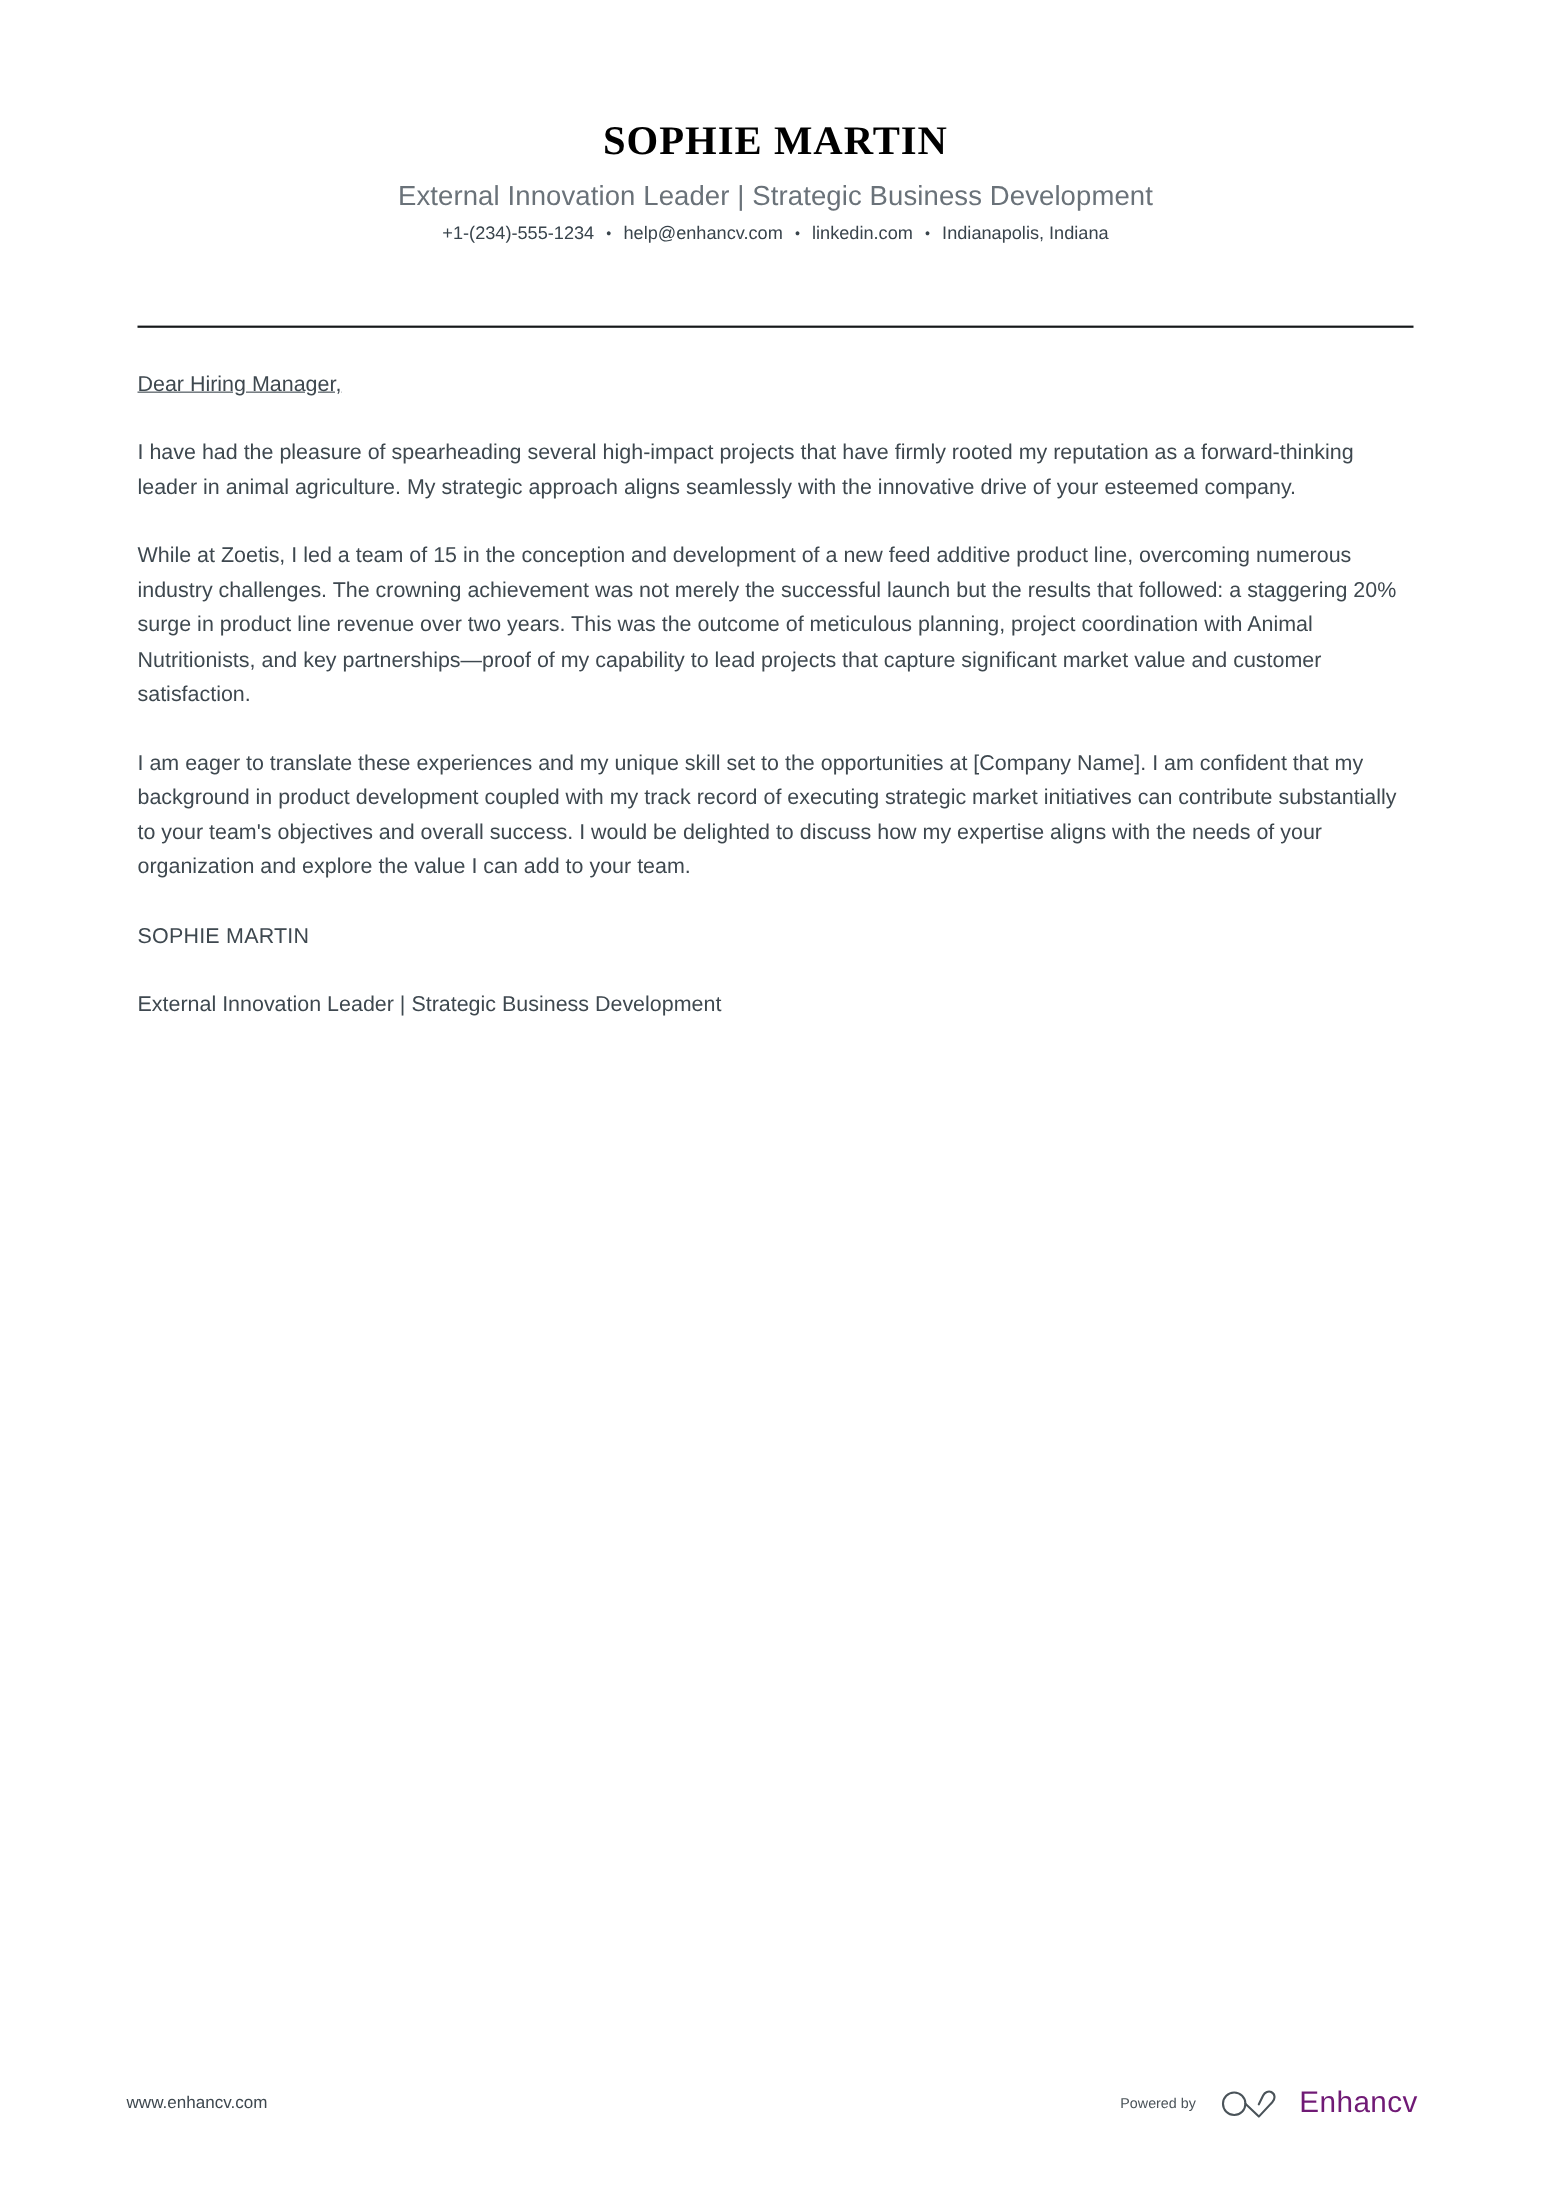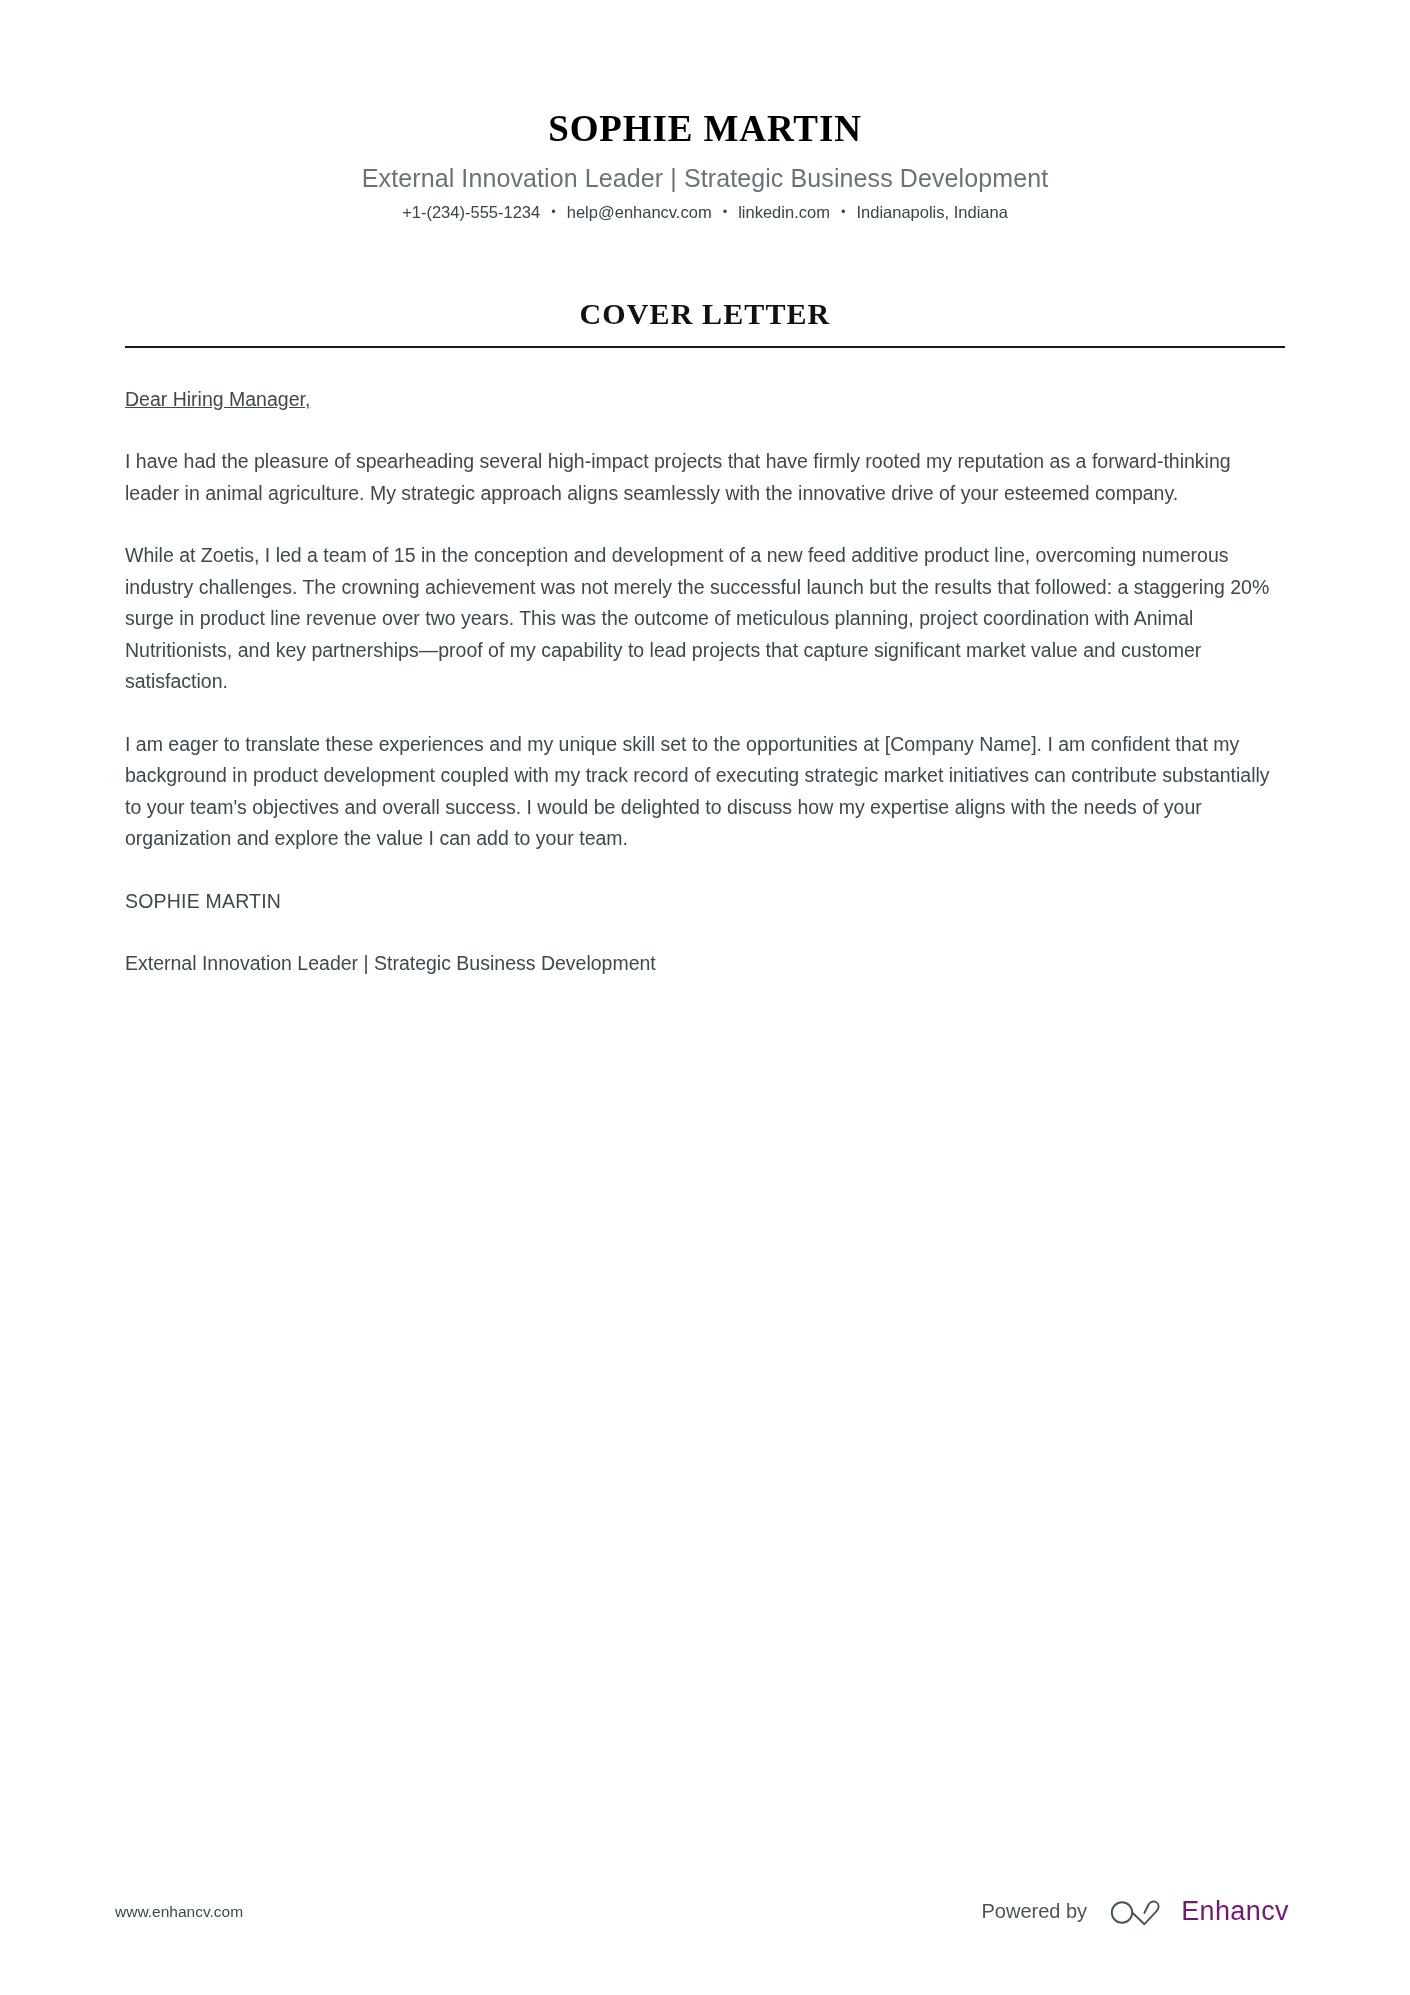--- a/index.html
+++ b/index.html
@@ -110,21 +110,21 @@
   }
   .footer-url {
     font-size: 15.5px;
     color: #3e484f;
   }
   .powered-wrap {
     display: flex;
     align-items: center;
   }
   .powered-by {
-    font-size: 20px;
+    font-size: 13px;
     color: #4a5359;
     margin-right: 22px;
   }
   .brand-mark {
     display: inline-flex;
     align-items: center;
     margin-right: 14px;
   }
   .brand-name {
     font-size: 27px;
@@ -148,21 +148,20 @@
       <span class="contact-sep">•</span>
       <span class="contact-item">help@enhancv.com</span>
       <span class="contact-sep">•</span>
       <span class="contact-item">linkedin.com</span>
       <span class="contact-sep">•</span>
       <span class="contact-item">Indianapolis, Indiana</span>
     </div>
   </div>
 
   <div class="section-wrap">
-    <h2 class="section-title">COVER LETTER</h2>
     <div class="section-rule"></div>
   </div>
 
   <div class="letter-body">
     <p class="salutation">Dear Hiring Manager,</p>
 
     <p>I have had the pleasure of spearheading several high-impact projects that have firmly rooted my reputation as a forward-thinking leader in animal agriculture. My strategic approach aligns seamlessly with the innovative drive of your esteemed company.</p>
 
     <p>While at Zoetis, I led a team of 15 in the conception and development of a new feed additive product line, overcoming numerous industry challenges. The crowning achievement was not merely the successful launch but the results that followed: a staggering 20% surge in product line revenue over two years. This was the outcome of meticulous planning, project coordination with Animal Nutritionists, and key partnerships—proof of my capability to lead projects that capture significant market value and customer satisfaction.</p>
 

